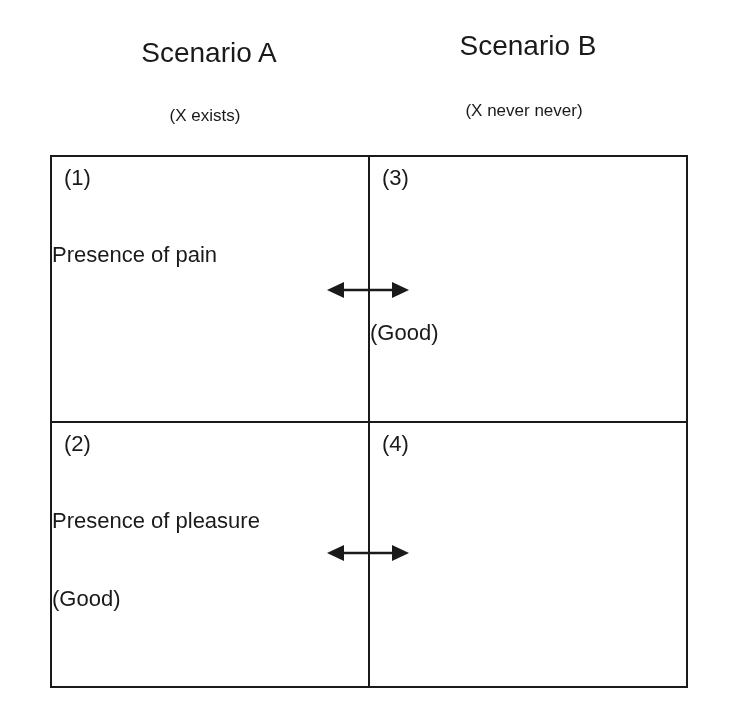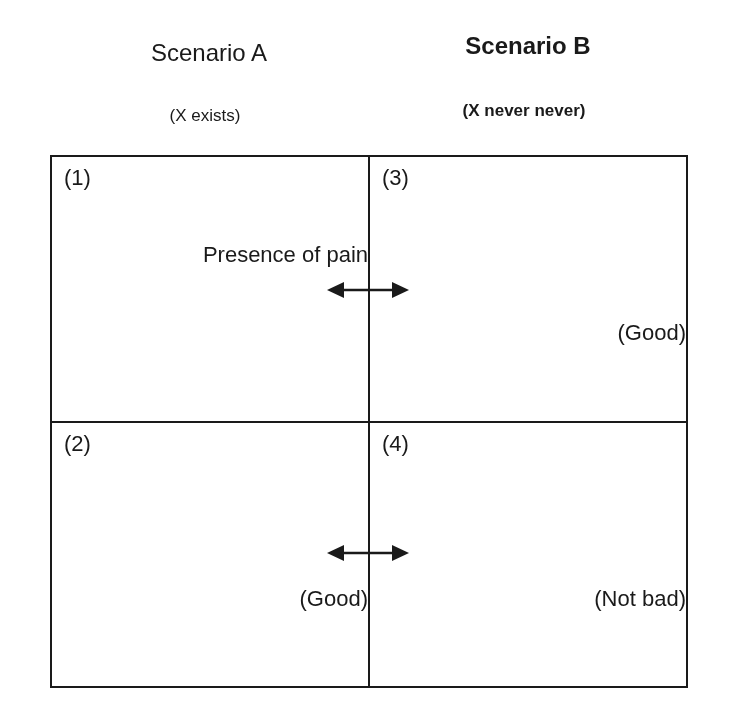--- a/index.html
+++ b/index.html
@@ -8,25 +8,25 @@
     background: #ffffff;
     font-family: "Liberation Sans", "DejaVu Sans", sans-serif;
     color: #1a1a1a;
     position: relative;
     overflow: hidden;
   }
   .stage { position: absolute; inset: 0; }
 
   
   .col-header { position: absolute; text-align: center; }
-  .col-header .title { font-size: 24px; line-height: 26px; }
+  .col-header .title { font-size: 28px; line-height: 26px; }
   .col-header .subtitle { font-size: 17px; line-height: 26px; position: absolute; left: 0; right: 8px; }
   #header-a { left: 50px; top: 40px; width: 318px; }
   #header-a .subtitle { top: 63px; }
-  #header-b { left: 368px; top: 33px; width: 320px; font-weight: bold; }
+  #header-b { left: 368px; top: 33px; width: 320px; }
   #header-b .subtitle { top: 65px; }
 
   
   .matrix {
     position: absolute;
     left: 50px; top: 155px;
     width: 638px; height: 533px;
     border: 2px solid #1a1a1a;
     display: grid;
     grid-template-columns: 318px 1fr;
@@ -37,24 +37,23 @@
   .cell.top { border-bottom: 2px solid #1a1a1a; }
 
   .q-number {
     position: absolute;
     top: 8px; left: 12px;
     font-size: 22px;
   }
   .q-label, .q-value {
     position: absolute;
     left: 0; right: 0;
-    text-align: right;
+    text-align: left;
     font-size: 22px;
     line-height: 24px;
-    margin-left: 48px;
   }
   .q-label { top: 86px; }
   .q-value { top: 164px; }
 
   
   .arrow {
     position: absolute;
     left: 326px;
     width: 84px; height: 22px;
   }
@@ -83,26 +82,26 @@
       <div class="q-label">Presence of pain</div>
     </div>
 
     <div class="cell top">
       <span class="q-number">(3)</span>
       <div class="q-value">(Good)</div>
     </div>
 
     <div class="cell left">
       <span class="q-number">(2)</span>
+      <div class="q-label">Presence of pleasure</div>
       <div class="q-value">(Good)</div>
     </div>
 
     <div class="cell">
       <span class="q-number">(4)</span>
-      <div class="q-value">(Not bad)</div>
     </div>
 
   </div>
 
   <div class="arrow" id="arrow-top">
     <svg viewBox="0 0 84 22" xmlns="http://www.w3.org/2000/svg">
       <line x1="16" y1="11" x2="68" y2="11" stroke="#1a1a1a" stroke-width="2.5"></line>
       <polygon points="1,11 18,3 18,19" fill="#1a1a1a"></polygon>
       <polygon points="83,11 66,3 66,19" fill="#1a1a1a"></polygon>
     </svg>

